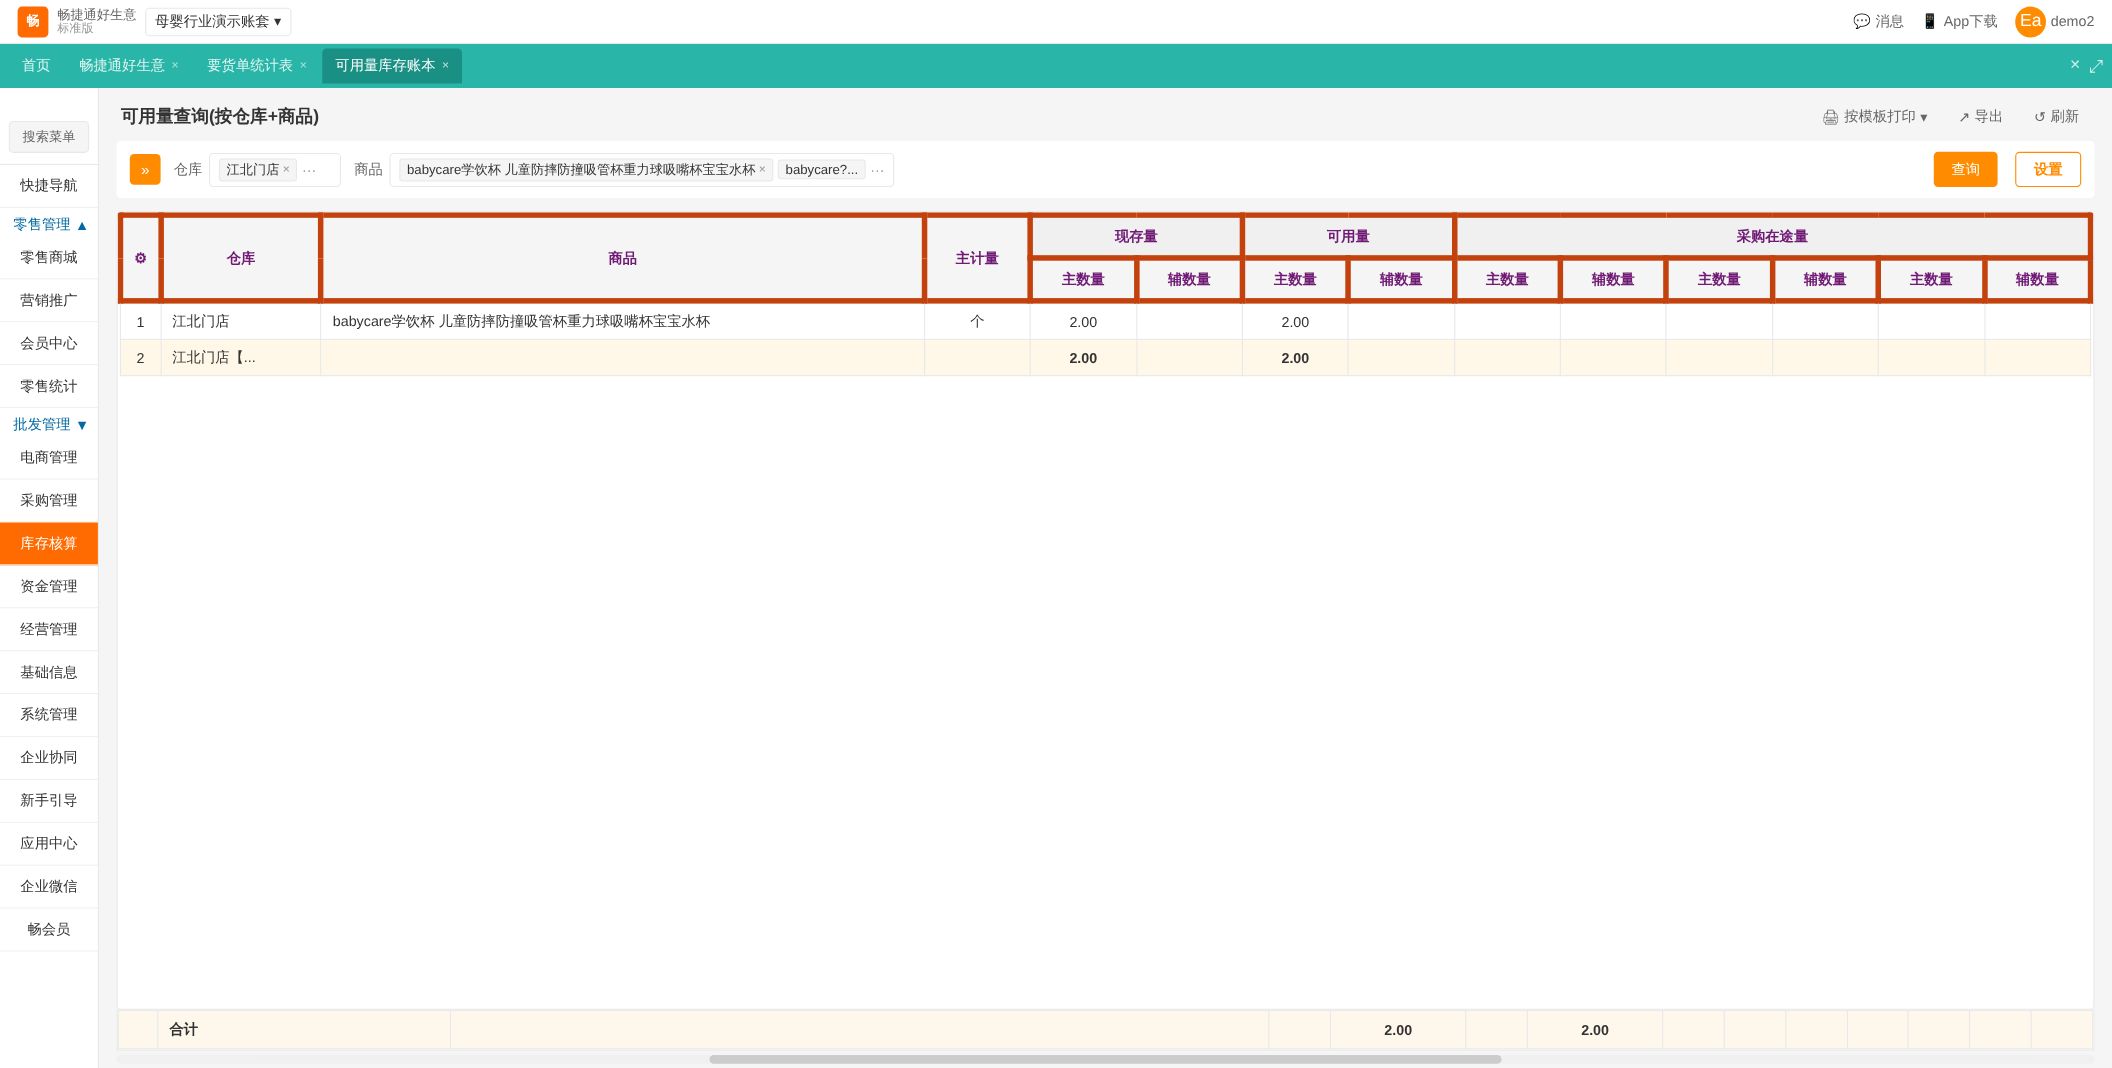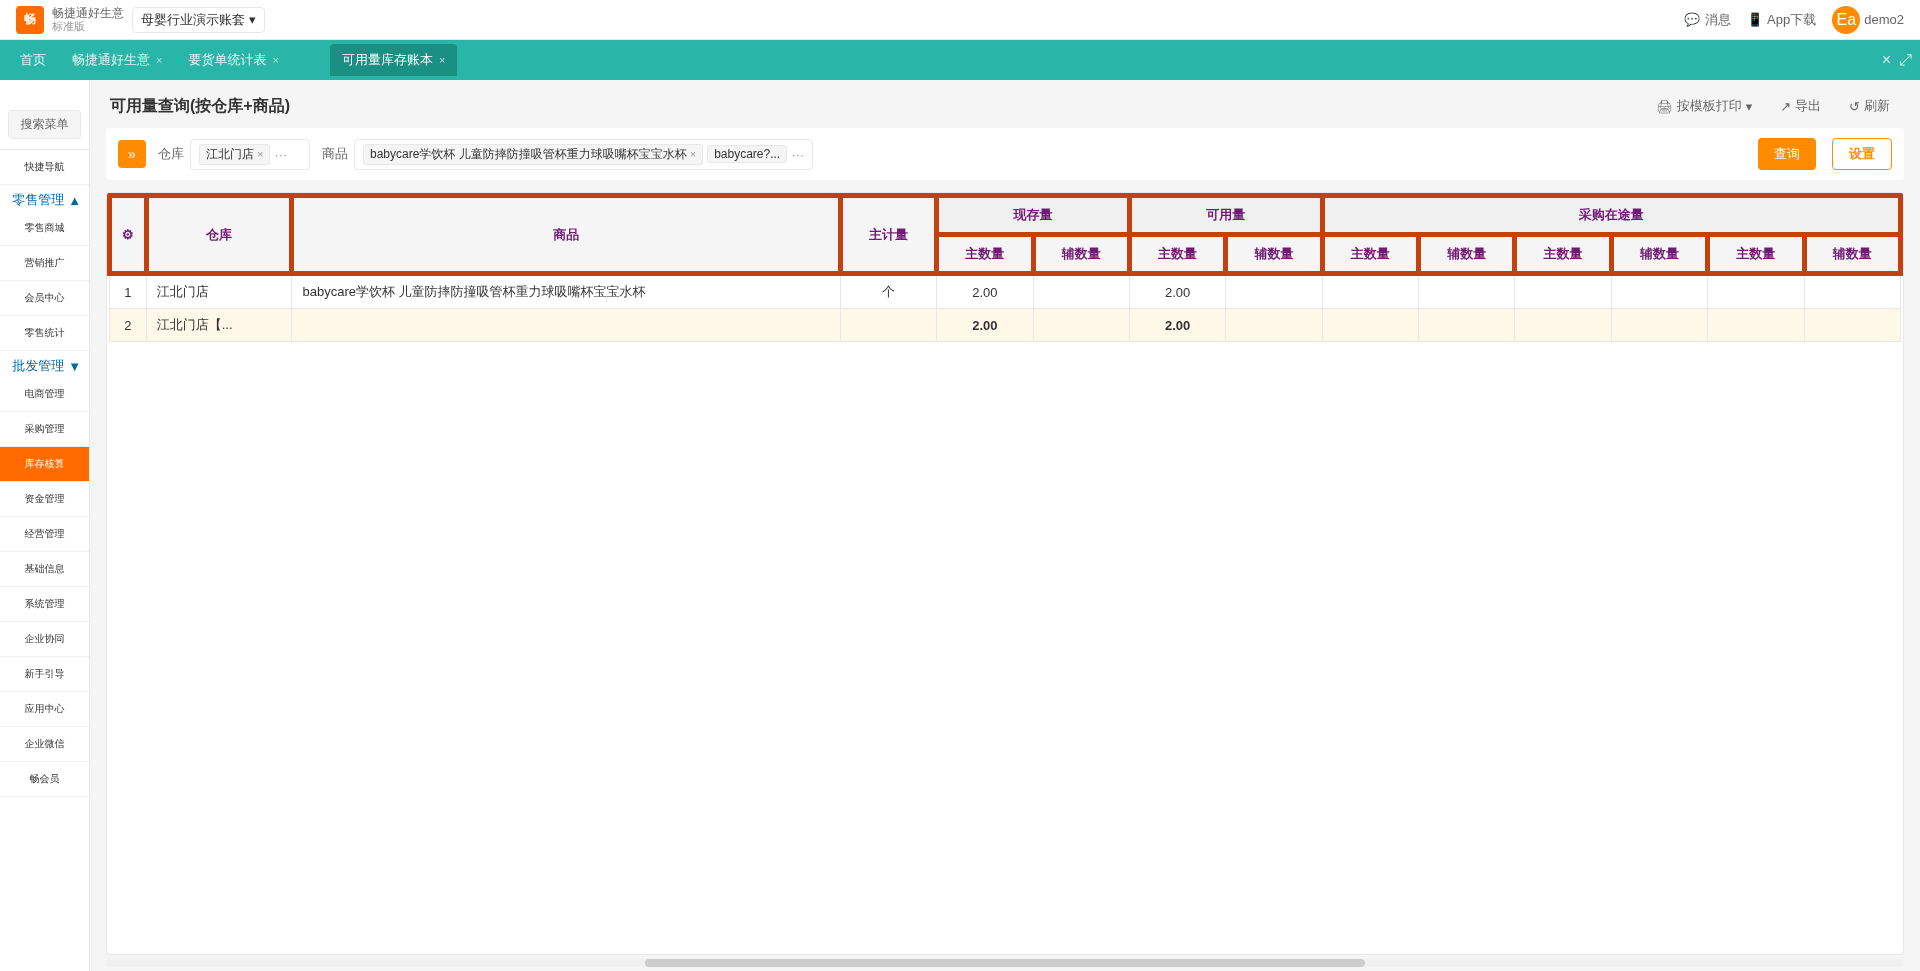--- a/index.html
+++ b/index.html
@@ -94,21 +94,20 @@
       gap: 6px;
       border-radius: 4px 4px 0 0;
       cursor: pointer;
       font-size: 13px;
       color: rgba(255,255,255,0.85);
       background: transparent;
     }
     .tab.active {
       background: #1a8f83;
       color: #fff;
-      margin-left: 37px;
     }
     .tab .close-btn {
       font-size: 11px;
       opacity: 0.7;
     }
     .tab-spacer { flex: 1; }
     .tab-window-controls {
       display: flex;
       gap: 8px;
       align-items: center;
@@ -147,21 +146,21 @@
       border-radius: 4px;
       padding: 5px 8px;
       font-size: 12px;
       color: #666;
       cursor: pointer;
       text-align: center;
     }
     .sidebar-nav-item {
       padding: 10px 8px;
       text-align: center;
-      font-size: 10px;
+      font-size: 13px;
       color: #333;
       cursor: pointer;
       border-bottom: 1px solid #f0f0f0;
     }
     .sidebar-nav-item.active {
       background: #ff6b00;
       color: #fff;
     }
     .sidebar-section {
       padding: 6px 8px 2px;
@@ -616,19 +615,41 @@
             <td><span></span></td>
             <td><span></span></td>
             <td><span></span></td>
             <td><span></span></td>
             <td><span></span></td>
           </tr>
         </tbody>
       </table>
     </div>
 
+    <div class="table-footer">
+      <table>
+        <tbody>
+            <tr>
+          <td style="width:36px;"></td>
+          <td class="left" style="min-width:100px;"><span>合计</span></td>
+          <td style="min-width:280px;"></td>
+          <td></td>
+          <td><span>2.00</span></td>
+          <td></td>
+          <td><span>2.00</span></td>
+          <td></td>
+          <td></td>
+          <td></td>
+          <td></td>
+          <td></td>
+          <td></td>
+          <td></td>
+        </tr>
+      </tbody>
+        </table>
+    </div>
 
     <div class="scroll-track">
       <div class="scroll-thumb"></div>
     </div>
 
   </div>
 </div>
 
 </body></html>

